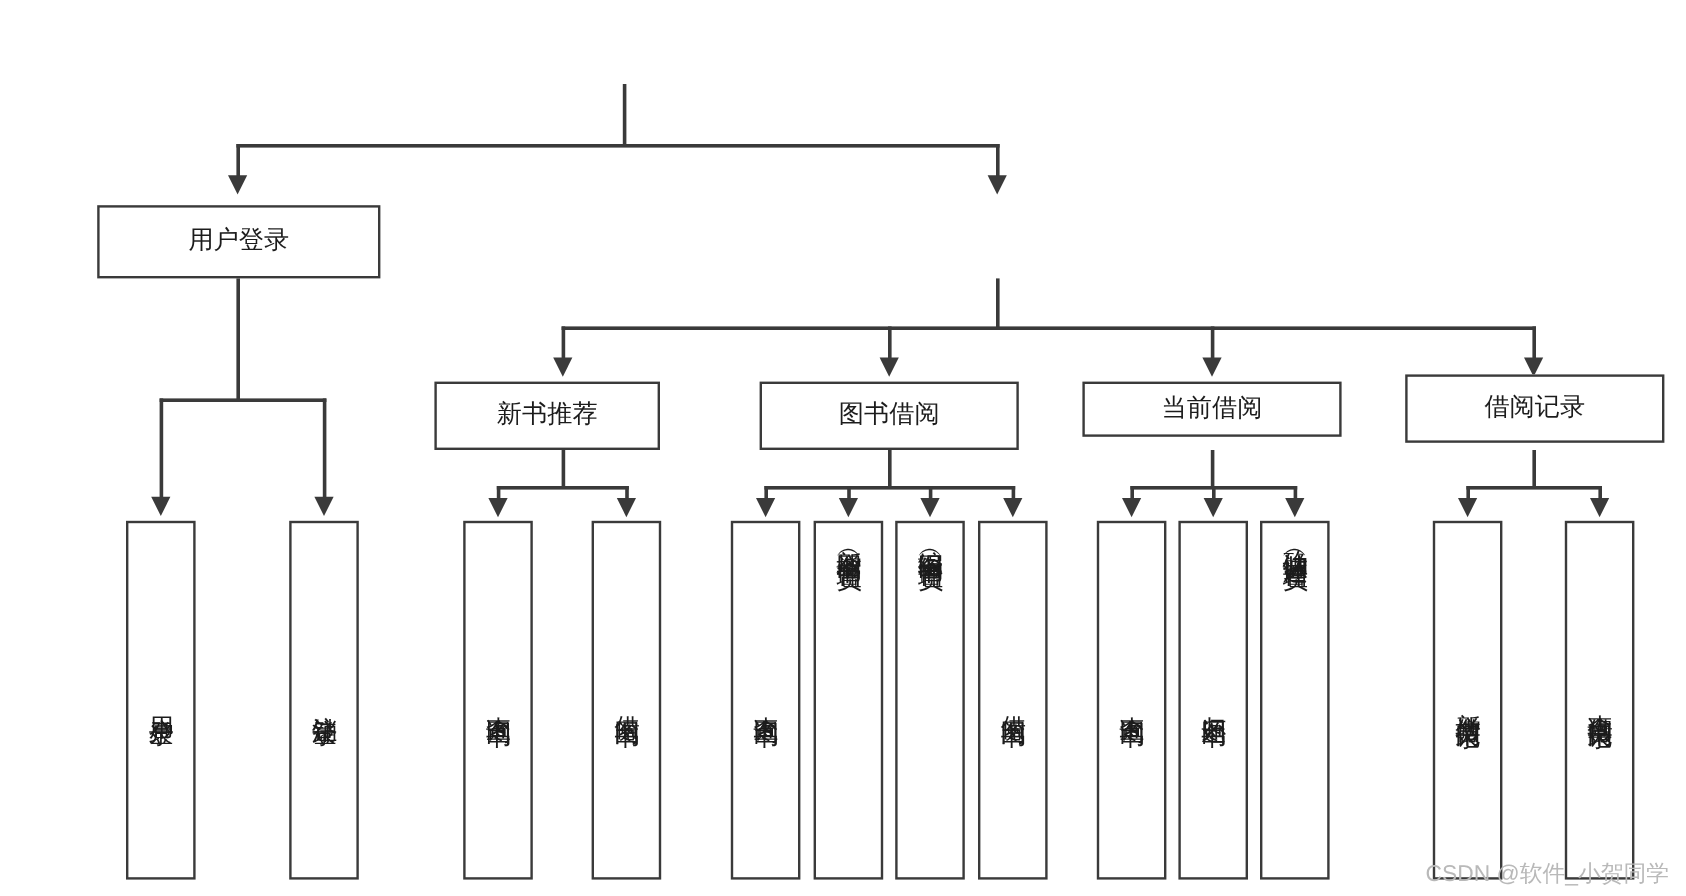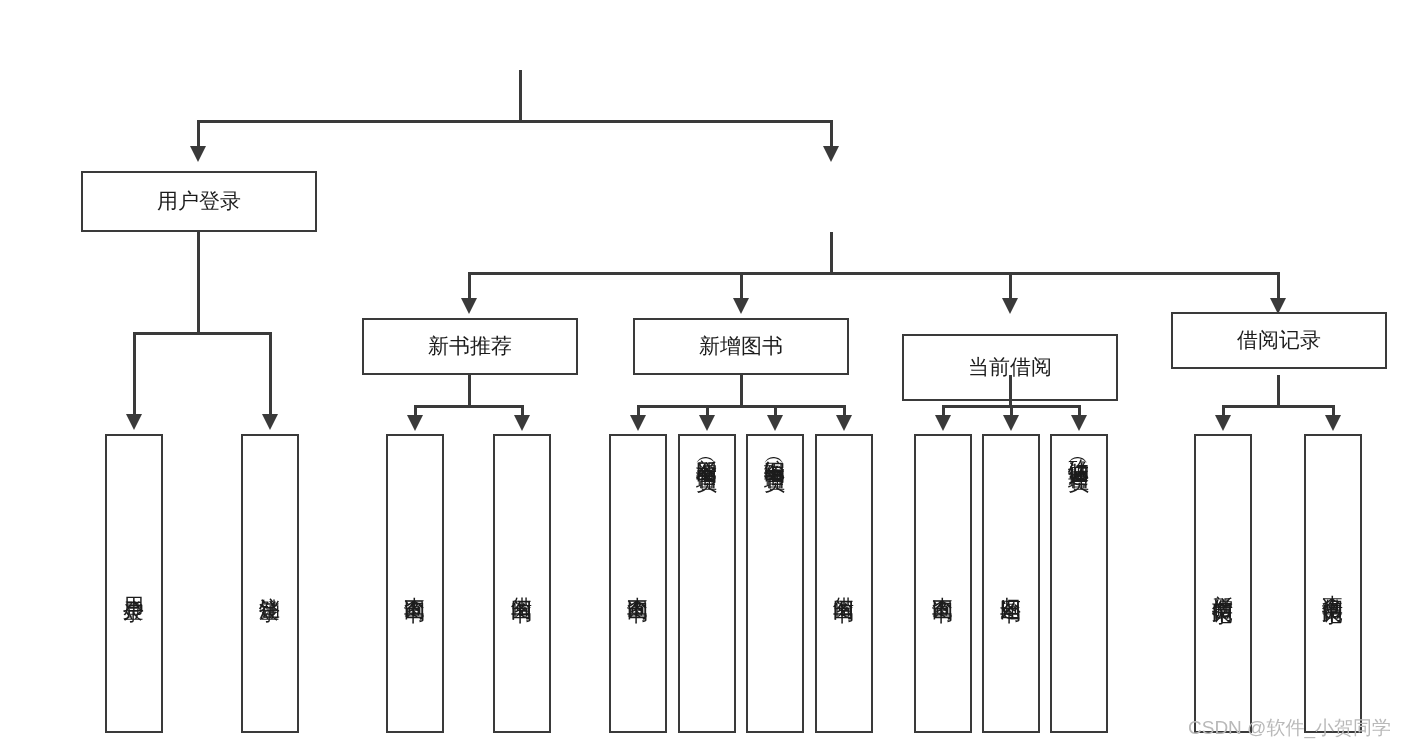--- a/index.html
+++ b/index.html
@@ -111,27 +111,27 @@
   <div class="hline" style="left:468px; top:272px; width:812px;"></div>
   <div class="vline" style="left:468px; top:272px; height:28px;"></div>
   <div class="vline" style="left:740px; top:272px; height:28px;"></div>
   <div class="vline" style="left:1009px; top:272px; height:28px;"></div>
   <div class="vline" style="left:1277px; top:272px; height:28px;"></div>
   <div class="arrow" style="left:461px; top:298px;"></div>
   <div class="arrow" style="left:733px; top:298px;"></div>
   <div class="arrow" style="left:1002px; top:298px;"></div>
   <div class="arrow" style="left:1270px; top:298px;"></div>
 
-  <div class="node lvl3" style="left:362px; top:318px; width:216px; height:57px;">
+  <div class="node lvl3" style="left:362px; top:318px; width:188px; height:57px;">
     <span class="label">新书推荐</span>
   </div>
   <div class="node lvl3" style="left:633px; top:318px; width:216px; height:57px;">
-    <span class="label">新增图书</span>
-  </div>
-  <div class="node lvl3" style="left:902px; top:334px; width:216px; height:67px;">
+    <span class="label">图书借阅</span>
+  </div>
+  <div class="node lvl3" style="left:902px; top:318px; width:216px; height:46px;">
     <span class="label">当前借阅</span>
   </div>
   <div class="node lvl3" style="left:1171px; top:312px; width:216px; height:57px;">
     <span class="label">借阅记录</span>
   </div>
 
   <div class="vline" style="left:468px; top:375px; height:32px;"></div>
   <div class="hline" style="left:414px; top:405px; width:110px;"></div>
   <div class="vline" style="left:414px; top:405px; height:12px;"></div>
   <div class="vline" style="left:521px; top:405px; height:12px;"></div>

